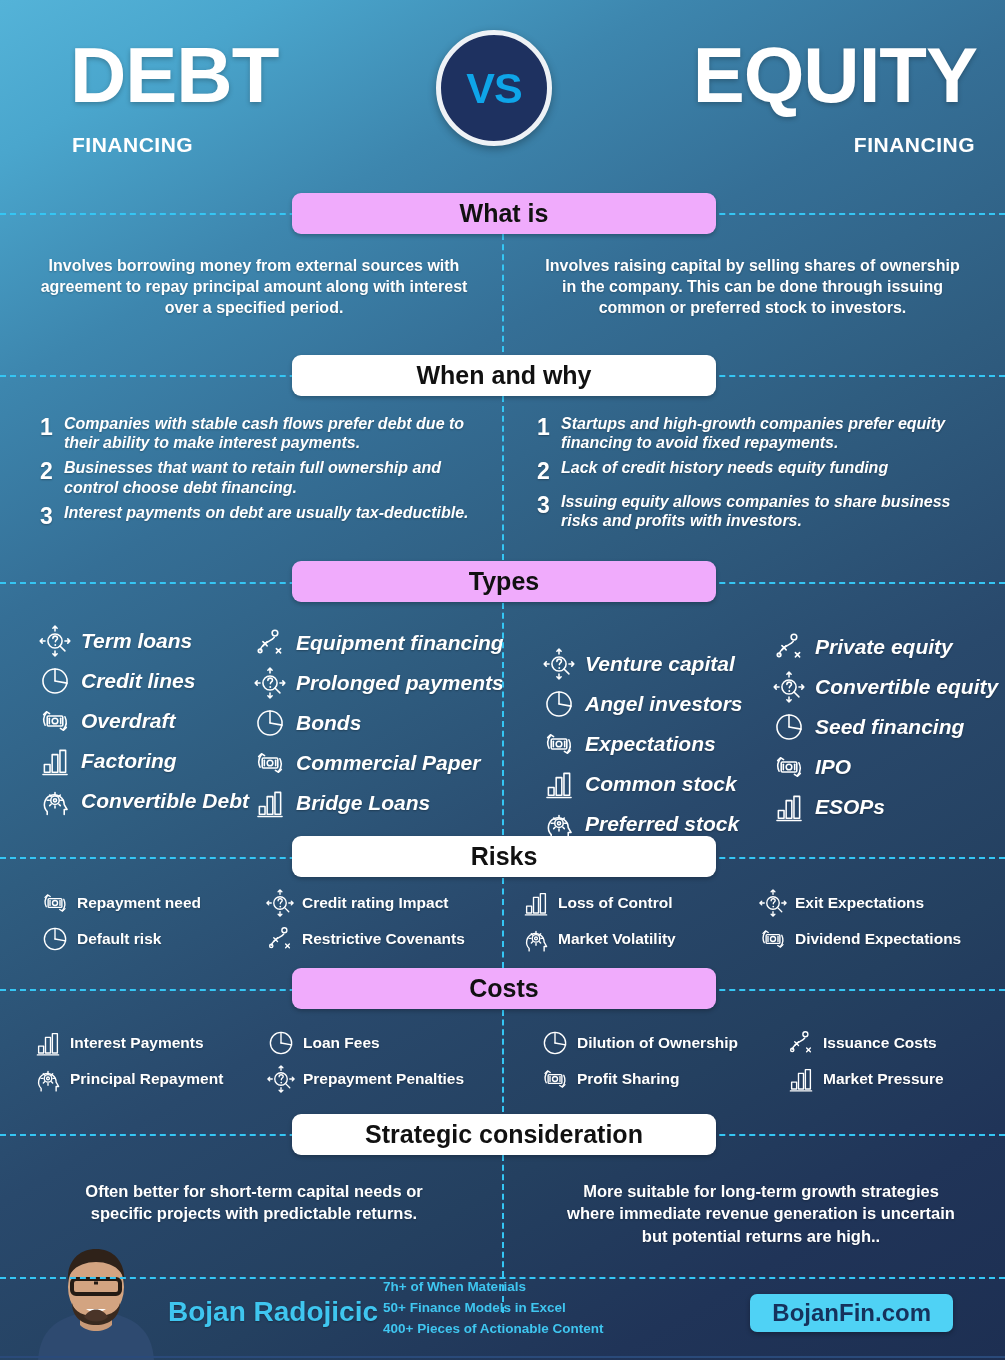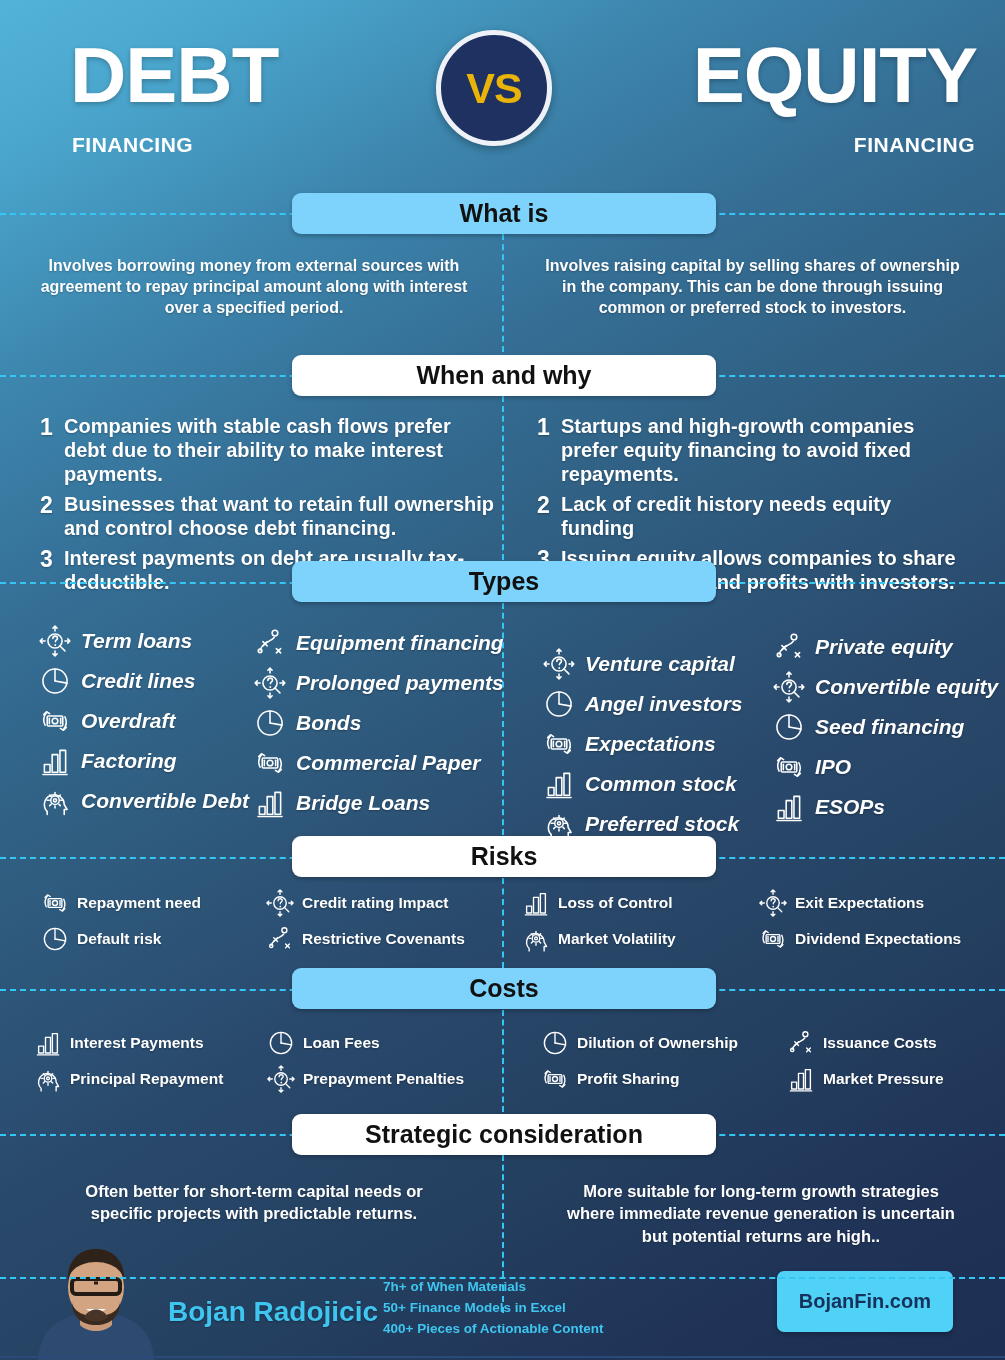--- a/index.html
+++ b/index.html
@@ -17,69 +17,69 @@
   .ttl-debt{ left:70px; top:36px; font-size:78px; }
   .ttl-eq  { right:28px; top:36px; font-size:78px; }
   .sub{ position:absolute; font-size:21px; font-weight:600; color:#fff; letter-spacing:.5px;}
   .sub-debt{ left:72px; top:133px;}
   .sub-eq{ right:30px; top:133px;}
   .vs-circle{
     position:absolute; left:436px; top:30px; width:116px; height:116px; border-radius:50%;
     background:#1e3160; border:5px solid #eef2f6; display:flex; align-items:center; justify-content:center;
     box-shadow:0 3px 9px rgba(0,0,0,.3);
   }
-  .vs-circle span{ font-size:43px; font-weight:bold; color:#eab308; letter-spacing:-1px; }
+  .vs-circle span{ font-size:43px; font-weight:bold; color:#0ea5e9; letter-spacing:-1px; }
 
   
   .pill{
     position:absolute; left:292px; width:424px; height:41px; border-radius:9px;
     display:flex; align-items:center; justify-content:center;
     font-size:25px; font-weight:bold; color:#111;
     box-shadow:0 2px 4px rgba(0,0,0,.25); z-index:5;
   }
-  .pill.lav{ background:#7dd3fc; }
+  .pill.lav{ background:#f0abfc; }
   .pill.wht{ background:#ffffff; }
 
   
   .hdash{ position:absolute; left:0; width:1005px; height:0;
           border-top:2px dashed #35c6f4; z-index:1; }
   .vdash{ position:absolute; width:0; left:502px;
           border-left:2px dashed #35c6f4; z-index:1; }
 
   
   .para{ position:absolute; text-align:center; font-size:16px; font-weight:600;
          line-height:1.32; color:#fff; text-shadow:0 1px 2px rgba(0,0,0,.25); }
 
   
   .numlist{ position:absolute; }
   .numrow{ display:flex; margin-bottom:6px; }
   .numrow .n{ font-size:23px; font-weight:bold; width:24px; flex:none; line-height:1.18;
               text-shadow:0 1px 2px rgba(0,0,0,.3); }
-  .numrow .t{ font-size:20px; font-weight:600; line-height:1.2;
-              text-shadow:0 1px 2px rgba(0,0,0,.25); }
+  .numrow .t{ font-size:16px; font-weight:600; line-height:1.2;
+              text-shadow:0 1px 2px rgba(0,0,0,.25);font-style:italic; }
 
   
   .col{ position:absolute; }
   .item{ display:flex; align-items:center; margin-bottom:6px; }
   .item .ic{ flex:none; display:flex; align-items:center; justify-content:center; }
   .item .lb{ font-size:16px; font-weight:700; color:#fff; line-height:1.1;
              text-shadow:0 1px 2px rgba(0,0,0,.3); white-space:nowrap; }
   .sz34 .ic{ width:34px; height:34px; margin-right:9px; }
   .sz34 .lb{ font-size:21px;font-style:italic; }
   .sz30 .ic{ width:30px; height:30px; margin-right:7px; }
   .sz30 .lb{ font-size:15.5px; }
 
   
   .footer-photo{ position:absolute; left:28px; bottom:0; width:135px; height:135px; overflow:hidden; }
   .fname{ position:absolute; left:168px; bottom:32px; font-size:28px; font-weight:bold; color:#3fc6f0;
           text-shadow:0 1px 2px rgba(0,0,0,.3); }
   .fbullets{ position:absolute; left:383px; bottom:20px; font-size:13.5px; font-weight:bold;
              color:#3fc6f0; line-height:1.55; }
   .fbtn{ position:absolute; right:52px; bottom:28px; background:#4fd2f5; color:#16325c;
-         font-size:20px; font-weight:bold; padding:19px 22px; border-radius:7px;
+         font-size:24px; font-weight:bold; padding:5px 22px; border-radius:7px;
          box-shadow:0 2px 5px rgba(0,0,0,.3); }
   .botline{ position:absolute; left:0; bottom:2px; width:1005px; height:0; border-top:2px solid #2a4a7a; }
 </style>
 </head>
 <body>
 
 <div class="header">
   <div class="ttl ttl-debt">DEBT</div>
   <div class="sub sub-debt">FINANCING</div>
   <div class="vs-circle">

